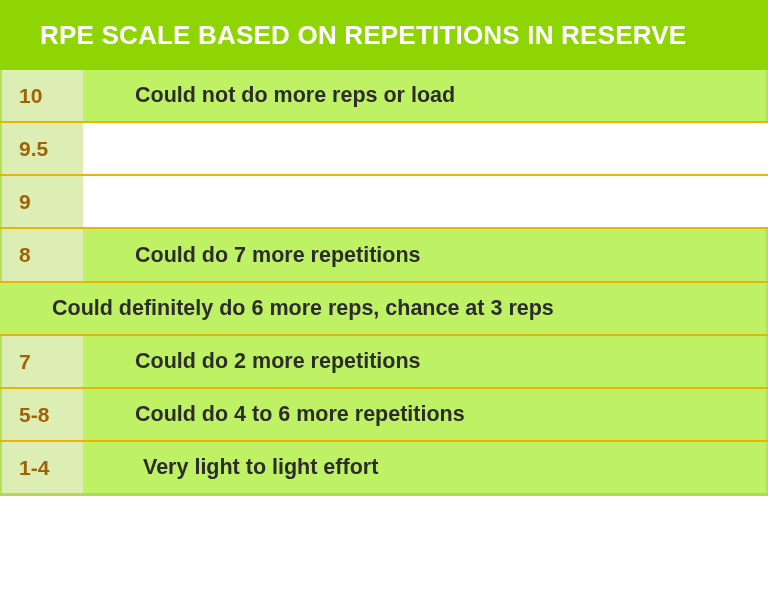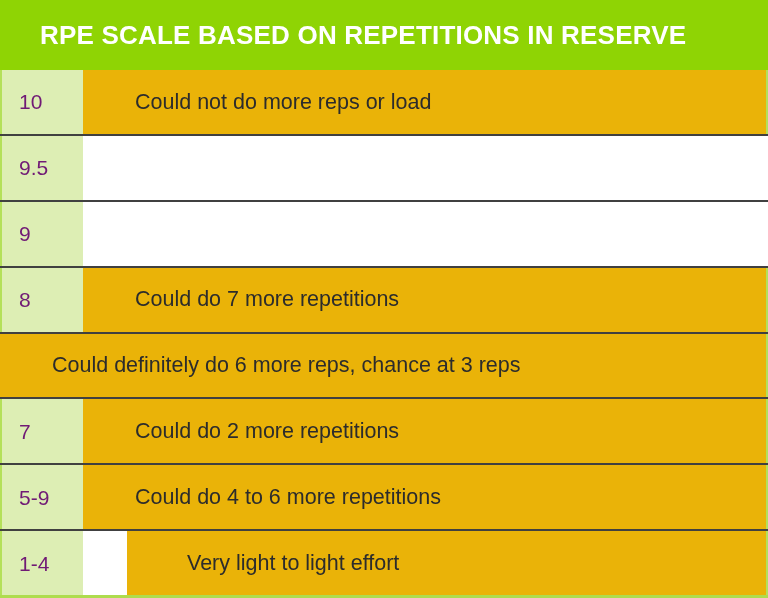--- a/index.html
+++ b/index.html
@@ -9,21 +9,21 @@
   }
   body {
     width: 768px;
     height: 598px;
     font-family: "Liberation Sans", sans-serif;
     overflow: hidden;
   }
 
   .rpe-card {
     width: 768px;
-    height: 598px;
+    height: 496px;
     box-sizing: border-box;
     display: flex;
     flex-direction: column;
     background: #ffffff;
   }
 
   
   .rpe-header {
     height: 70px;
     flex: 0 0 70px;
@@ -50,60 +50,61 @@
     display: flex;
     flex-direction: column;
     border-bottom: 3px solid #AEDC4E;
     box-sizing: border-box;
   }
 
   .rpe-row {
     flex: 1 1 0;
     display: flex;
     align-items: stretch;
-    border-top: 2px solid #404040;
+    border-top: 2px solid #eab308;
     box-sizing: border-box;
     background: #ffffff;
     min-height: 0;
   }
   .rpe-row:first-child {
     border-top: none;
   }
 
   .rpe-cell-score {
     flex: 0 0 83px;
     width: 83px;
     background: #DDEEB4;
     display: flex;
     align-items: center;
     box-sizing: border-box;
     padding-left: 17px;
     border-left: 2px solid #B4E05A;
   }
   .rpe-score-text {
-    color: #701a75;
+    color: #a16207;
     font-size: 21px;
     line-height: 1;
     font-family: "Liberation Sans", sans-serif;
+    font-weight: bold;
   }
 
   .rpe-cell-desc {
     flex: 1 1 auto;
-    background: #eab308;
+    background: #bef264;
     display: flex;
     align-items: center;
     box-sizing: border-box;
     padding-left: 52px;
     padding-right: 24px;
     border-right: 2px solid #B4E05A;
     min-width: 0;
+    font-weight: bold;
   }
   .rpe-cell-desc.indented {
     padding-left: 60px;
-    margin-left: 44px;
   }
   .rpe-desc-text {
     color: #2C2C2C;
     font-size: 21.5px;
     line-height: 1.15;
     white-space: nowrap;
     font-family: "Liberation Sans", sans-serif;
   }
 </style>
 </head>
@@ -151,21 +152,21 @@
       <div class="rpe-row">
         <div class="rpe-cell-score">
           <span class="rpe-score-text">7</span>
         </div>
         <div class="rpe-cell-desc">
           <span class="rpe-desc-text">Could do 2 more repetitions</span>
         </div>
       </div>
       <div class="rpe-row">
         <div class="rpe-cell-score">
-          <span class="rpe-score-text">5-9</span>
+          <span class="rpe-score-text">5-8</span>
         </div>
         <div class="rpe-cell-desc">
           <span class="rpe-desc-text">Could do 4 to 6 more repetitions</span>
         </div>
       </div>
       <div class="rpe-row">
         <div class="rpe-cell-score">
           <span class="rpe-score-text">1-4</span>
         </div>
         <div class="rpe-cell-desc indented">

